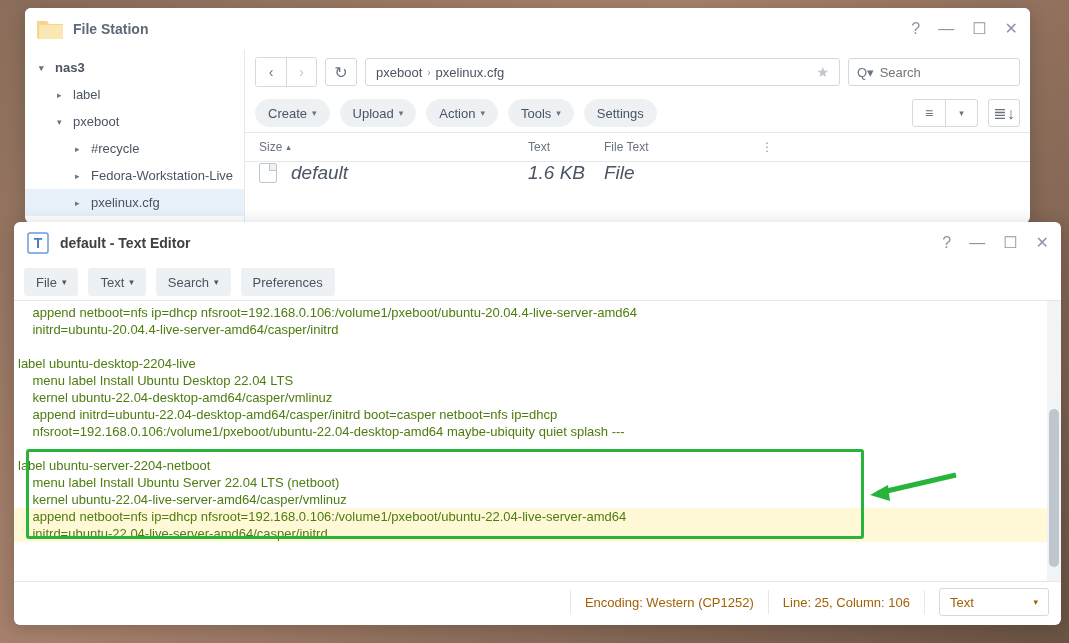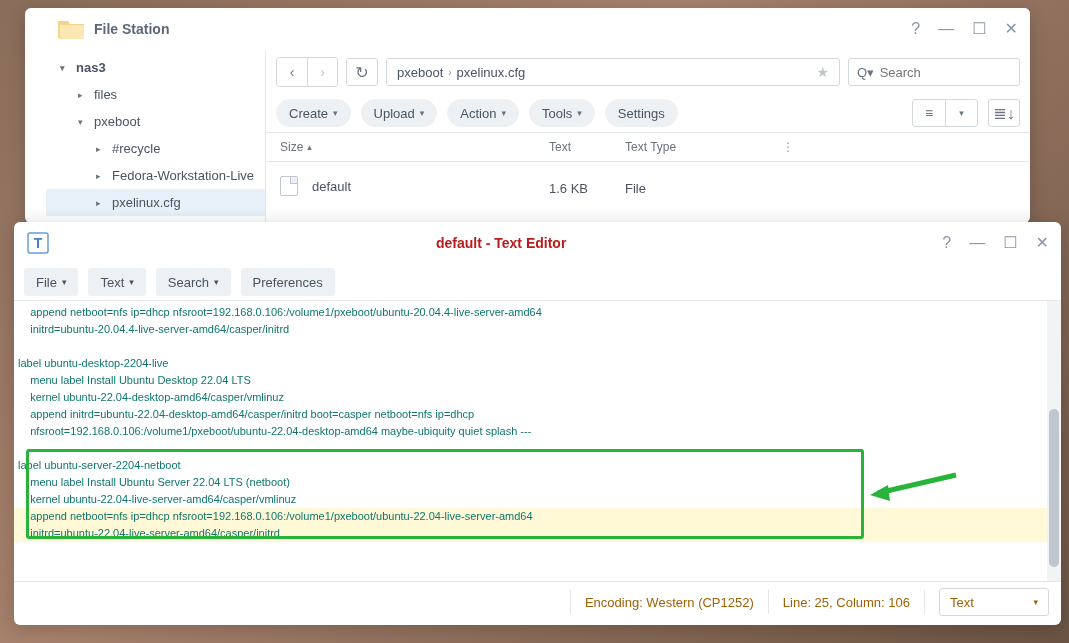--- a/index.html
+++ b/index.html
@@ -1,21 +1,21 @@
 <!DOCTYPE html>
 <html><head>
 <meta charset="utf-8">
 <style>
 * { margin: 0; padding: 0; box-sizing: border-box; font-family: -apple-system, BlinkMacSystemFont, "Segoe UI", Arial, sans-serif; }
 body { background: linear-gradient(135deg, #8a6d5a 0%, #a8826d 40%, #6b5444 100%); width: 1069px; height: 643px; position: relative; overflow: hidden; }
 
 .window { position: absolute; background: #fff; border-radius: 6px; box-shadow: 0 4px 20px rgba(0,0,0,0.2); overflow: hidden; }
 
 
-.fs-window { top: 8px; left: 25px; width: 1005px; height: 215px; padding-left: 21px; }
+.fs-window { top: 8px; left: 25px; width: 1005px; height: 215px; }
 .fs-titlebar { height: 42px; display: flex; align-items: center; padding: 0 12px; background: #fff; }
 .fs-icon { width: 28px; height: 24px; margin-right: 8px; }
 .fs-title { font-size: 14px; color: #5d6978; font-weight: 600; flex: 1; }
 .win-ctrl { display: flex; gap: 18px; color: #8b95a3; align-items: center; }
 .win-ctrl span { cursor: pointer; font-size: 16px; line-height: 1; }
 
 .fs-body { display: flex; height: calc(100% - 42px); }
 .fs-sidebar { width: 220px; border-right: 1px solid #e5e8eb; padding: 4px 0; overflow: hidden; }
 .tree-item { display: flex; align-items: center; height: 27px; font-size: 13px; color: #4a5462; cursor: pointer; }
 .tree-item.selected { background: #e8f0fa; }
@@ -46,37 +46,37 @@
 .view-group .vb + .vb { border-left:1px solid #d4d9de; }
 .sort-btn { width:32px; height:28px; border:1px solid #d4d9de; border-radius:3px; display:flex; align-items:center; justify-content:center; cursor:pointer; color:#6a7380; }
 
 .fs-table { flex:1; }
 .fs-thead { display:flex; height:30px; align-items:center; font-size:12px; color:#6a7380; border-top:1px solid #e5e8eb; border-bottom:1px solid #e5e8eb; }
 .col-name { width:283px; padding-left:14px; display:flex; align-items:center; gap:4px; }
 .col-size { width:76px; }
 .col-type { width:148px; }
 .col-date { flex:1; }
 .col-menu { width:30px; text-align:center; color:#8b95a3; cursor:pointer; }
-.fs-row { display:flex; height:34px; align-items:flex-end; font-size:13px; color:#4a5462; }
+.fs-row { display:flex; height:34px; align-items:flex-start; font-size:19px; color:#4a5462;font-style:italic; }
 .file-ico { width:18px; height:20px; border:1px solid #c0c6cd; border-radius:2px; margin-right:10px; background:#fff; position:relative; }
 .file-ico:before { content:''; position:absolute; top:0; right:0; width:6px; height:6px; background:#eef1f4; border-left:1px solid #c0c6cd; border-bottom:1px solid #c0c6cd; }
 
 
 .te-window { top: 222px; left: 14px; width: 1047px; height: 403px; }
 .te-titlebar { height: 42px; display: flex; align-items: center; padding: 0 12px; }
 .te-icon { width: 24px; height: 24px; margin-right: 10px; }
-.te-title { font-size: 14px; color: #b91c1c; font-weight: 600; flex: 1; text-align: center; }
+.te-title { font-size: 14px; color: #404040; font-weight: 600; flex: 1; }
 
 .te-menubar { height: 36px; display:flex; align-items:center; padding:0 10px; gap:10px; }
 .mbtn { height:28px; padding:0 12px; background:#eef1f4; border-radius:3px; font-size:13px; color:#4a5462; display:flex; align-items:center; gap:5px; cursor:pointer; }
 .mbtn .car { font-size:9px; }
 
 .editor { position:relative; height:282px; display:flex; border-top:1px solid #e5e8eb; border-bottom:1px solid #e5e8eb; }
 .gutter { width:62px; background:#fff; text-align:right; padding-right:8px; font-family: "Courier New", monospace; font-size:13px; color:#9aa2ad; line-height:17px; padding-top:3px; }
-.code { flex:1; position:relative; font-family:"Courier New", monospace; font-size:11px; color:#0f766e; line-height:17px; padding-top:3px; white-space:pre; overflow:hidden; }
+.code { flex:1; position:relative; font-family:"Courier New", monospace; font-size:13px; color:#4d7c0f; line-height:17px; padding-top:3px; white-space:pre; overflow:hidden; }
 .code-line { height:17px; padding-left:4px; }
 .hl { background:#fff9d8; }
 .box-overlay { position:absolute; border:3px solid #28b43b; border-radius:3px; pointer-events:none; }
 .arrow { position:absolute; pointer-events:none; }
 .vscroll { position:absolute; right:0; top:0; bottom:0; width:14px; background:#f1f3f5; }
 .vscroll .thumb { position:absolute; left:2px; right:2px; top:108px; height:158px; background:#c0c6cd; border-radius:5px; }
 
 .te-status { height:40px; display:flex; align-items:center; padding:0 12px; font-size:13px; color:#a16207; }
 .stat-sep { width:1px; height:24px; background:#e5e8eb; margin:0 14px; }
 .mode-select { margin-left:auto; width:110px; height:28px; border:1px solid #d4d9de; border-radius:3px; display:flex; align-items:center; padding:0 10px; justify-content:space-between; cursor:pointer; }
@@ -99,21 +99,21 @@
     </div>
   </div>
   <div class="fs-body">
     <div class="fs-sidebar">
       <div class="tree-item tree-0">
           <span class="caret">▾</span>
           <span>nas3</span>
         </div>
       <div class="tree-item tree-1">
           <span class="caret">▸</span>
-          <span>files</span>
+          <span>label</span>
         </div>
       <div class="tree-item tree-1">
           <span class="caret">▾</span>
           <span>pxeboot</span>
         </div>
       <div class="tree-item tree-2">
           <span class="caret">▸</span>
           <span>#recycle</span>
         </div>
       <div class="tree-item tree-2">
@@ -170,21 +170,21 @@
         </div>
         <div class="sort-btn">≣↓</div>
       </div>
       <div class="fs-table">
         <div class="fs-thead">
           <div class="col-name">
               <span>Size</span>
               <span style="font-size:9px">▴</span>
             </div>
           <div class="col-size">Text</div>
-          <div class="col-type">Text Type</div>
+          <div class="col-type">File Text</div>
           <div class="col-menu">⋮</div>
         </div>
         <div class="fs-row">
           <div class="col-name">
               <span class="file-ico"></span>
               <span>default</span>
             </div>
           <div class="col-size">1.6 KB</div>
           <div class="col-type">File</div>
           <div class="col-menu"></div>

